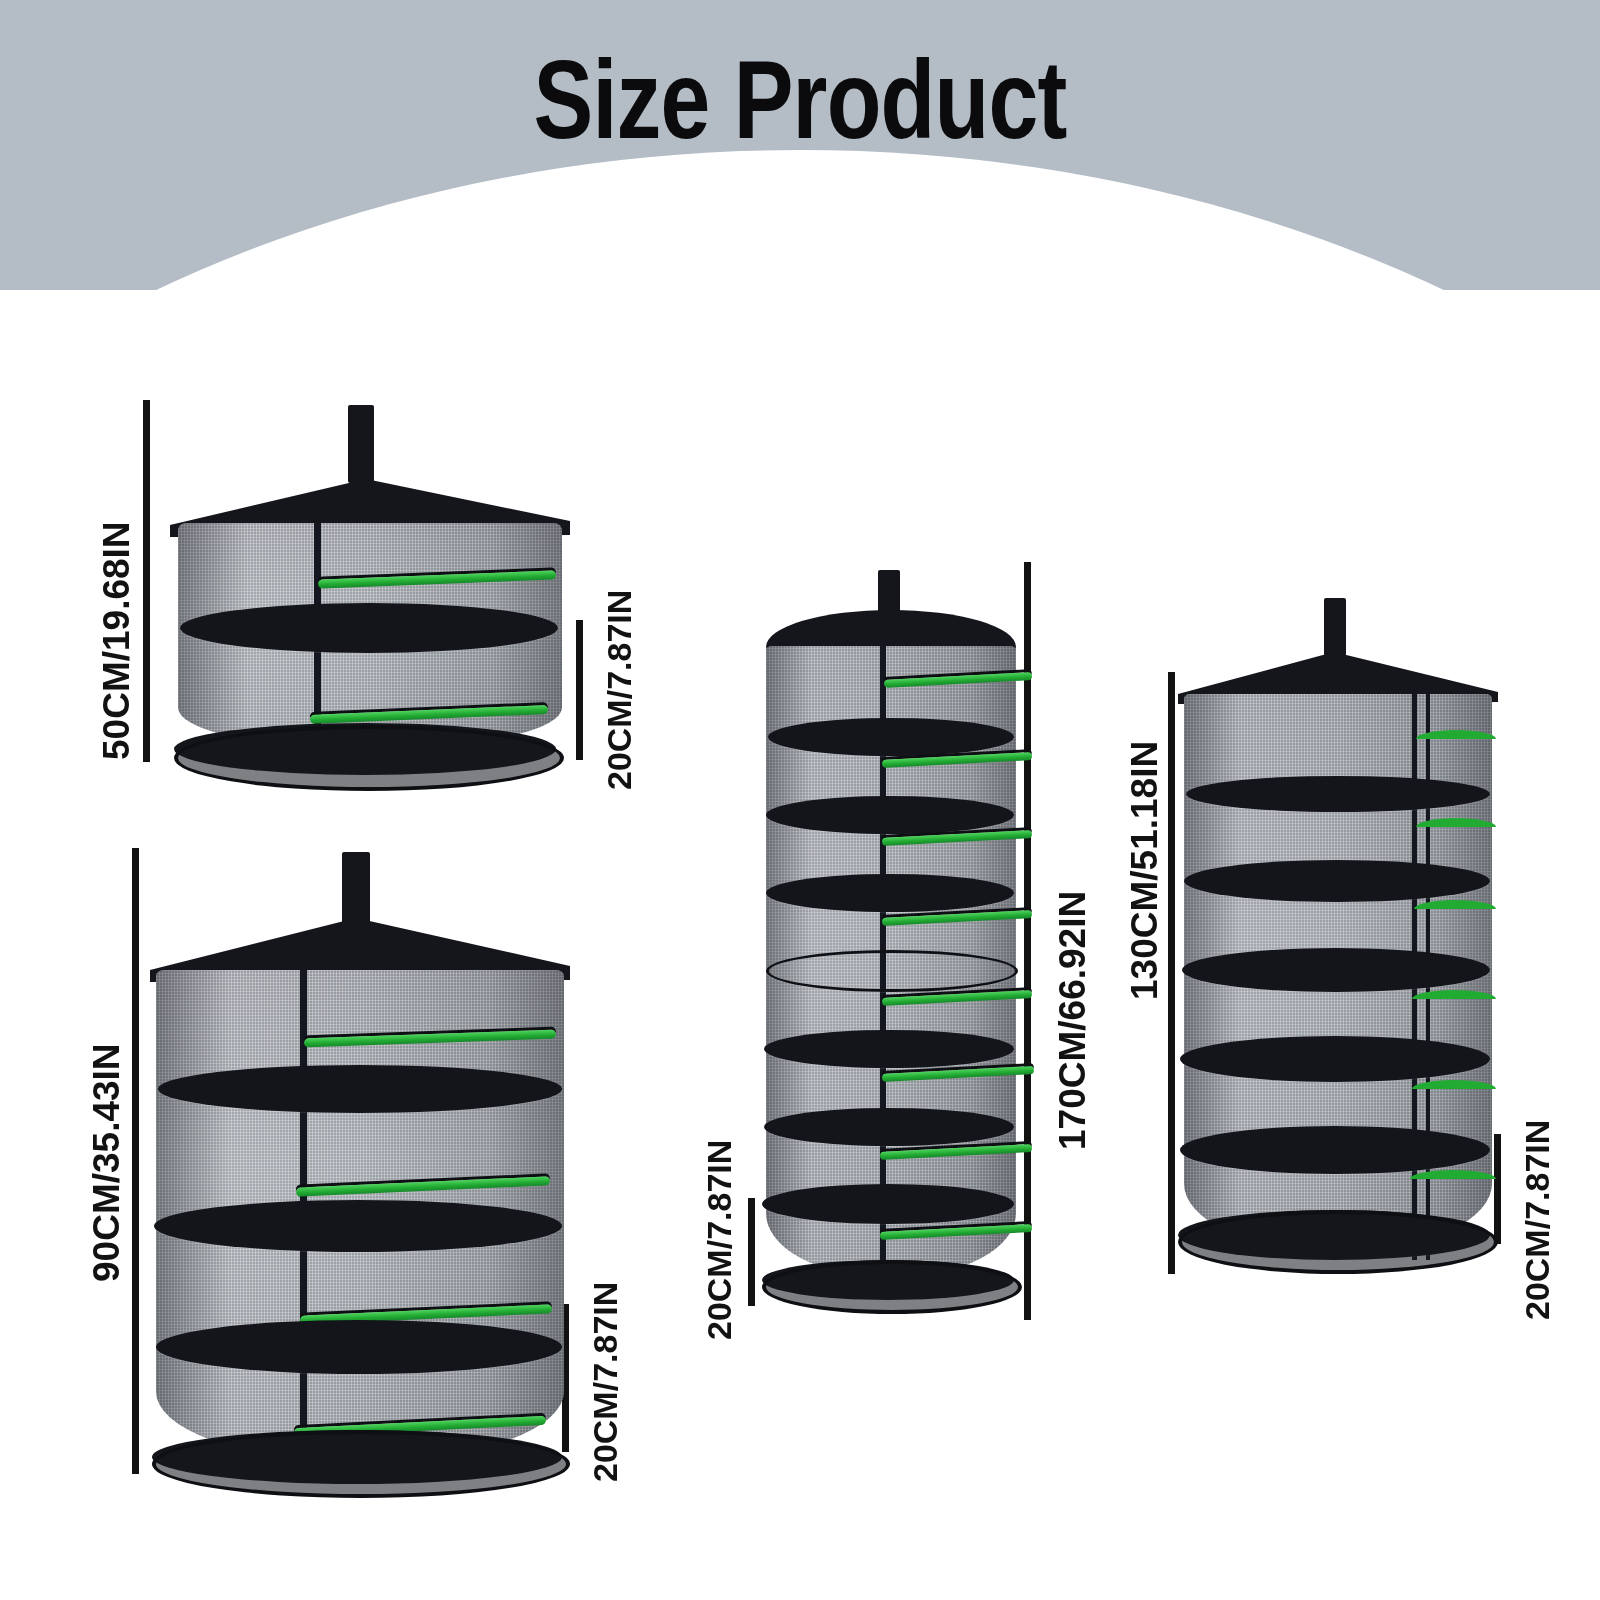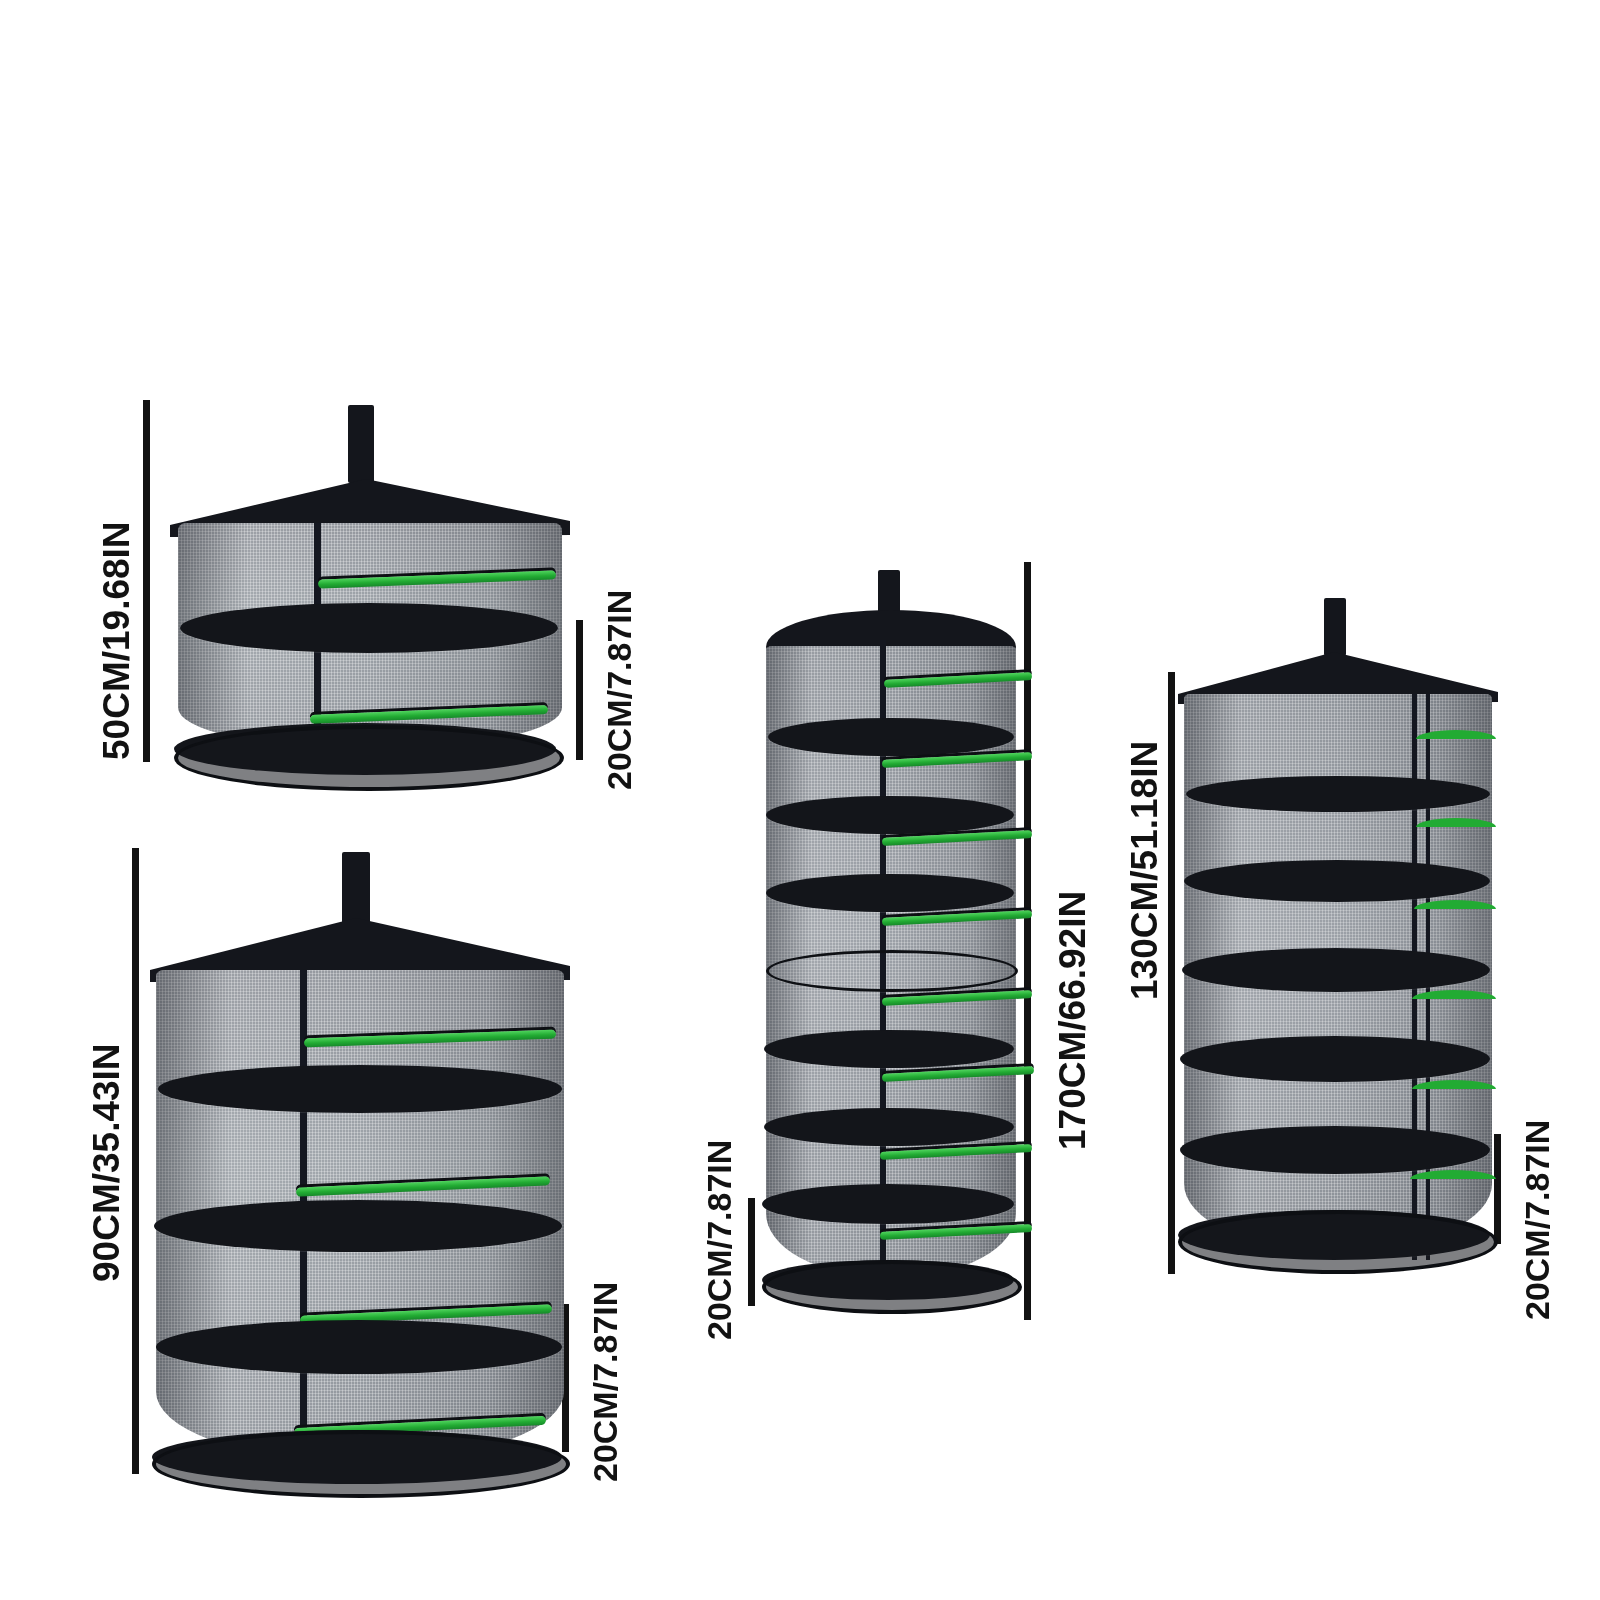--- a/index.html
+++ b/index.html
@@ -86,20 +86,25 @@
     position:absolute;color:#121212;font-weight:bold;white-space:nowrap;
     transform-origin:0 0;
   }
   .rot{transform:rotate(-90deg);}
 </style>
 </head>
 <body>
 
 <div id="stage">
 
+  <div class="banner">
+    <div class="banner-bg"></div>
+    <div class="banner-arc"></div>
+    <div class="banner-title">Size Product</div>
+  </div>
 
   <div class="product" style="left:0;top:0;width:700px;height:830px;">
 
     <div class="measure-bar" style="left:143px;top:400px;width:7px;height:362px;"></div>
     <div class="measure-label rot" style="left:96px;top:760px;font-size:37px;">50CM/19.68IN</div>
 
     <div class="measure-bar" style="left:576px;top:620px;width:7px;height:140px;"></div>
     <div class="measure-label rot" style="left:600px;top:790px;font-size:34px;">20CM/7.87IN</div>
 
     <div class="rack" style="left:170px;top:405px;width:400px;height:390px;">

